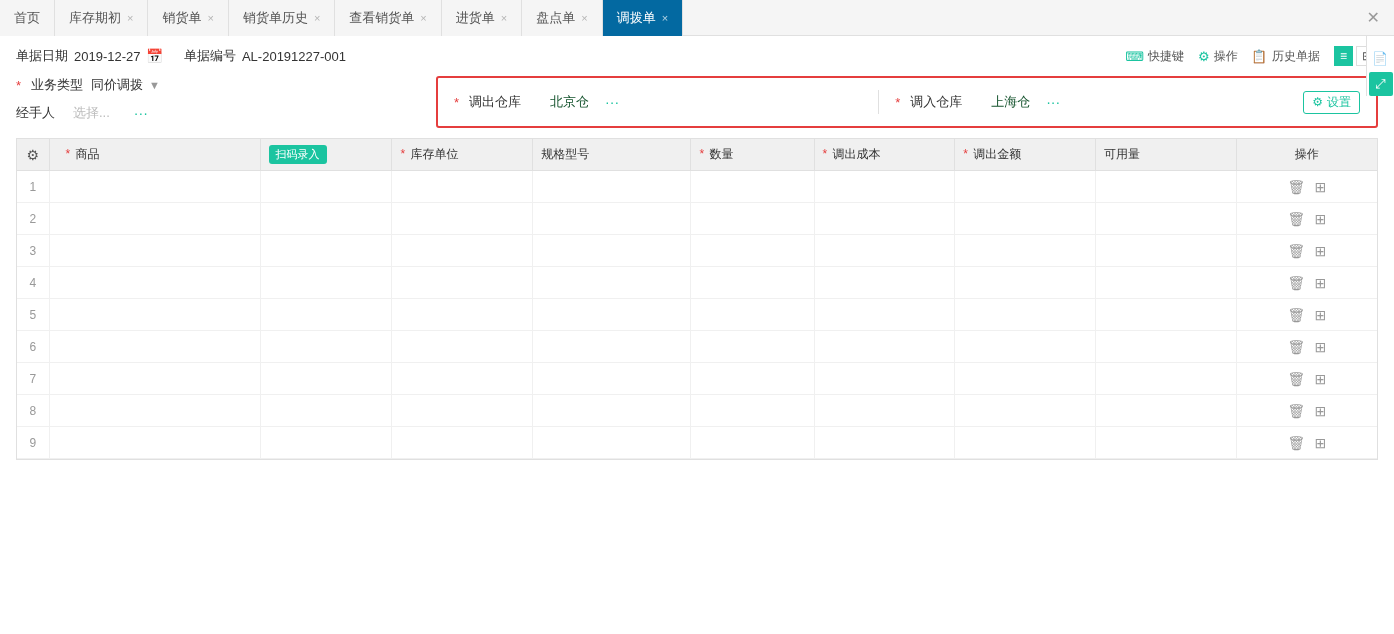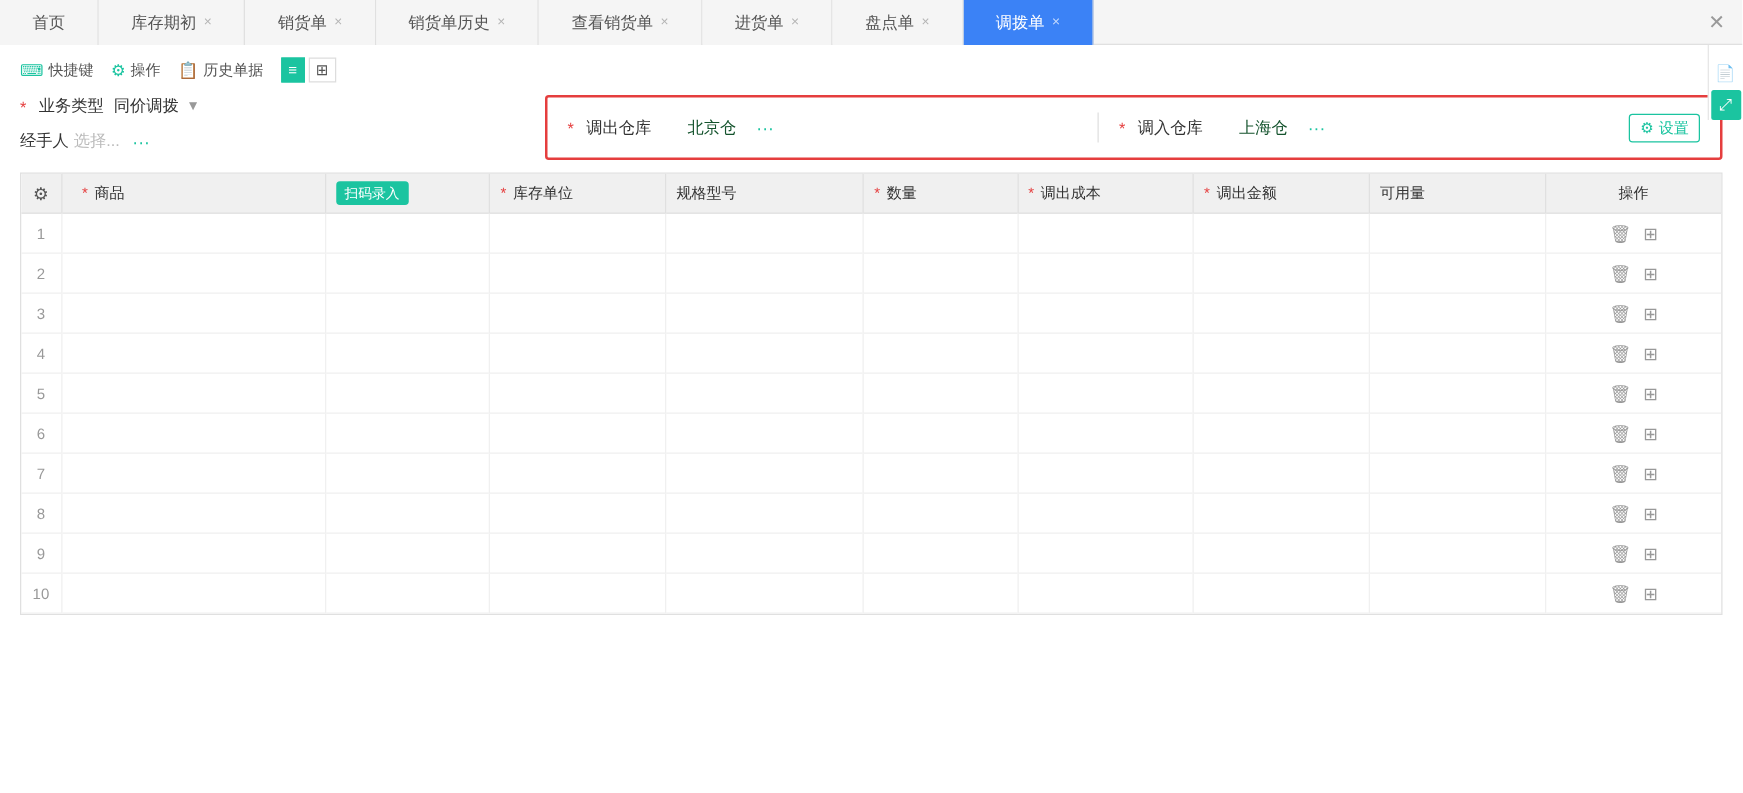--- a/index.html
+++ b/index.html
@@ -10,31 +10,31 @@
       display: flex;
       align-items: center;
       background: #f5f5f5;
       border-bottom: 1px solid #e0e0e0;
       height: 36px;
       padding: 0 0 0 0;
     }
     .tab-item {
       display: flex;
       align-items: center;
-      padding: 0 26px;
+      padding: 0 14px;
       height: 36px;
       cursor: pointer;
       font-size: 13px;
       color: #555;
       border-right: 1px solid #e0e0e0;
       white-space: nowrap;
       background: #f5f5f5;
     }
     .tab-item.active {
-      background: #3b82f6;
+      background: #0369a1;
       color: #fff;
     }
     .tab-item .tab-close {
       margin-left: 6px;
       font-size: 11px;
       color: inherit;
       opacity: 0.7;
       cursor: pointer;
     }
     .tab-item.active .tab-close { color: #fff; }
@@ -171,21 +171,21 @@
       min-width: 160px;
       cursor: pointer;
     }
     .bt-value { color: #333; }
     .bt-arrow { color: #999; font-size: 11px; }
 
     
     .person-row {
       display: flex;
       align-items: center;
-      gap: 4px;
+      gap: 18px;
     }
     .person-label { color: #333; }
     .person-select { color: #bbb; cursor: pointer; }
     .person-dots { color: #1bc4a0; cursor: pointer; margin-left: 6px; }
 
     
     .table-container {
       border: 1px solid #e0e0e0;
       overflow: auto;
       max-height: 380px;
@@ -319,20 +319,31 @@
   <div class="tab-item active">
     <span>调拨单</span>
     <span class="tab-close">×</span>
   </div>
   <div class="tab-bar-close">✕</div>
 </div>
 
 <div class="content">
 
   <div class="form-header">
+    <div class="form-header-left">
+      <div class="form-field">
+        <span class="field-label">单据日期</span>
+        <span class="field-value">2019-12-27</span>
+        <span class="calendar-icon">📅</span>
+      </div>
+      <div class="form-field">
+        <span class="field-label">单据编号</span>
+        <span class="field-value">AL-20191227-001</span>
+      </div>
+    </div>
     <div class="form-header-right">
       <div class="header-action">
         <span class="icon">⌨</span>
         <span>快捷键</span>
       </div>
       <div class="header-action">
         <span class="icon">⚙</span>
         <span>操作</span>
       </div>
       <div class="header-action">
@@ -559,35 +570,20 @@
       <td></td>
       <td></td>
       <td></td>
       <td></td>
       <td></td>
       <td style="text-align:center">
         <span class="op-icon">🗑</span>
         <span class="op-icon">⊞</span>
       </td>
     </tr>
-          <tr>
-      <td class="row-num">10</td>
-      <td></td>
-      <td></td>
-      <td></td>
-      <td></td>
-      <td></td>
-      <td></td>
-      <td></td>
-      <td></td>
-      <td style="text-align:center">
-        <span class="op-icon">🗑</span>
-        <span class="op-icon">⊞</span>
-      </td>
-    </tr>
         </tbody>
     </table>
   </div>
 
 </div>
 
 <div class="right-panel">
   <div class="panel-icon">📄</div>
   <div class="panel-icon green">⤢</div>
 </div>

